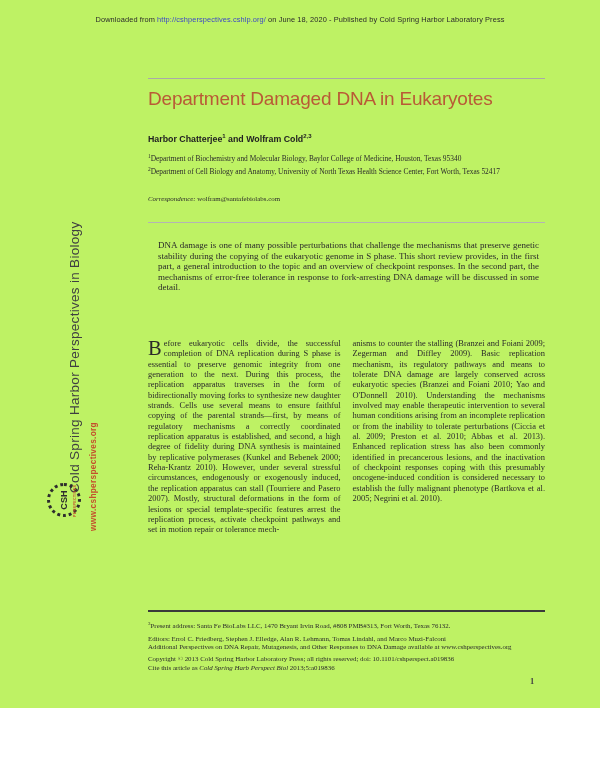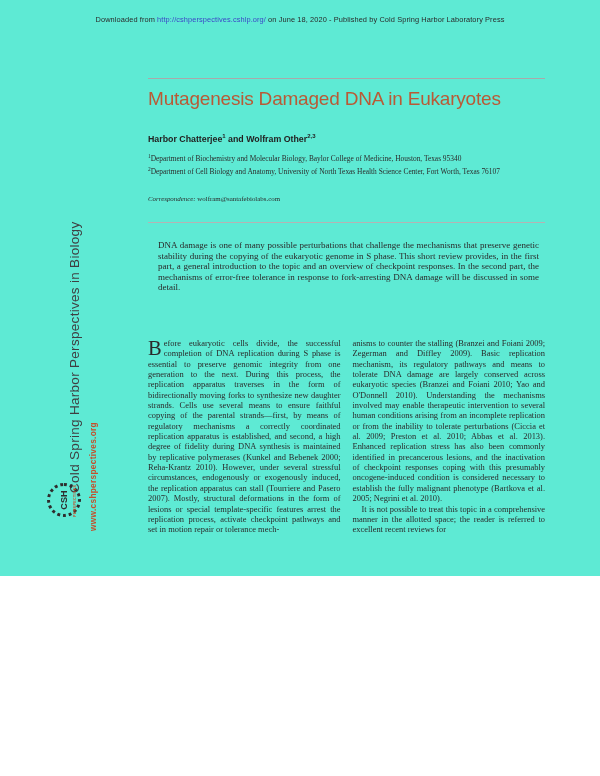--- a/index.html
+++ b/index.html
@@ -1,20 +1,20 @@
 <!DOCTYPE html>
 <html lang="en"><head>
 <meta charset="utf-8">
 <style>
   html, body { margin: 0; padding: 0; background: #ffffff; }
   .page {
     position: relative;
     width: 600px;
-    height: 576px;
-    background: #5eead4;
+    height: 708px;
+    background: #bef264;
     outline: 1px solid #e3e3e3;
     overflow: hidden;
     font-family: "Liberation Serif", serif;
     color: #231f20;
   }
 
   
   .header-bar {
     position: absolute;
     left: 0; top: 15px;
@@ -207,46 +207,45 @@
 
   <div class="sidebar-journal">Cold Spring Harbor Perspectives in Biology</div>
   <div class="sidebar-url">www.cshperspectives.org</div>
   <div class="logo">
     <span class="logo-abbr">CSH</span>
   </div>
   <div class="logo-sub">PERSPECTIVES</div>
 
   <div class="top-rule"></div>
 
-  <div class="article-title">Mutagenesis Damaged DNA in Eukaryotes</div>
+  <div class="article-title">Department Damaged DNA in Eukaryotes</div>
 
   <div class="authors-line">
-    <span>Harbor Chatterjee</span><sup>1</sup><span> and </span><span>Wolfram Other</span><sup>2,3</sup>
+    <span>Harbor Chatterjee</span><sup>1</sup><span> and </span><span>Wolfram Cold</span><sup>2,3</sup>
   </div>
 
   <div class="affiliations">
     <div class="affiliation"><sup>1</sup><span>Department of Biochemistry and Molecular Biology, Baylor College of Medicine, Houston, Texas 95340</span></div>
-    <div class="affiliation"><sup>2</sup><span>Department of Cell Biology and Anatomy, University of North Texas Health Science Center, Fort Worth, Texas 76107</span></div>
+    <div class="affiliation"><sup>2</sup><span>Department of Cell Biology and Anatomy, University of North Texas Health Science Center, Fort Worth, Texas 52417</span></div>
   </div>
 
   <div class="correspondence">
     <span class="label">Correspondence:</span><span> wolfram@santafebiolabs.com</span>
   </div>
 
   <div class="mid-rule"></div>
 
   <div class="abstract">DNA damage is one of many possible perturbations that challenge the mechanisms that preserve genetic stability during the copying of the eukaryotic genome in S phase. This short review provides, in the first part, a general introduction to the topic and an overview of checkpoint responses. In the second part, the mechanisms of error-free tolerance in response to fork-arresting DNA damage will be discussed in some detail.</div>
 
   <div class="body-columns">
     <div class="col">
       <p><span class="drop-cap">B</span><span>efore eukaryotic cells divide, the successful completion of DNA replication during S phase is essential to preserve genomic integrity from one generation to the next. During this process, the replication apparatus traverses in the form of bidirectionally moving forks to synthesize new daughter strands. Cells use several means to ensure faithful copying of the parental strands—first, by means of regulatory mechanisms a correctly coordinated replication apparatus is established, and second, a high degree of fidelity during DNA synthesis is maintained by replicative polymerases (Kunkel and Bebenek 2000; Reha-Krantz 2010). However, under several stressful circumstances, endogenously or exogenously induced, the replication apparatus can stall (Tourriere and Pasero 2007). Mostly, structural deformations in the form of lesions or special template-specific features arrest the replication process, activate checkpoint pathways and set in motion repair or tolerance mech-</span></p>
     </div>
     <div class="col">
       <p>anisms to counter the stalling (Branzei and Foiani 2009; Zegerman and Diffley 2009). Basic replication mechanism, its regulatory pathways and means to tolerate DNA damage are largely conserved across eukaryotic species (Branzei and Foiani 2010; Yao and O'Donnell 2010). Understanding the mechanisms involved may enable therapeutic intervention to several human conditions arising from an incomplete replication or from the inability to tolerate perturbations (Ciccia et al. 2009; Preston et al. 2010; Abbas et al. 2013). Enhanced replication stress has also been commonly identified in precancerous lesions, and the inactivation of checkpoint responses coping with this presumably oncogene-induced condition is considered necessary to establish the fully malignant phenotype (Bartkova et al. 2005; Negrini et al. 2010).</p>
-      <p class="indent">It is not possible to treat this topic in a comprehensive manner in the allotted space; the reader is referred to excellent recent reviews for</p>
     </div>
   </div>
 
   <div class="footnote-rule"></div>
 
   <div class="footnotes">
     <div class="fn-group">
       <sup>3</sup><span>Present address: Santa Fe BioLabs LLC, 1470 Bryant Irvin Road, #808 PMB#313, Fort Worth, Texas 76132.</span>
     </div>
     <div class="fn-group">

